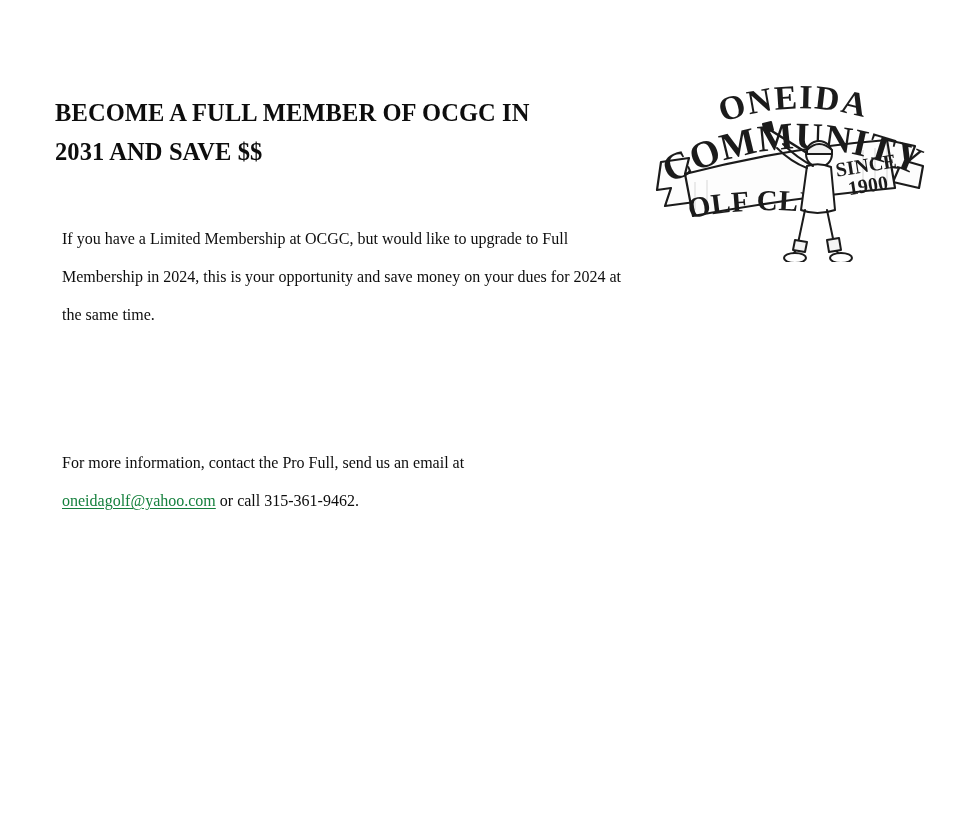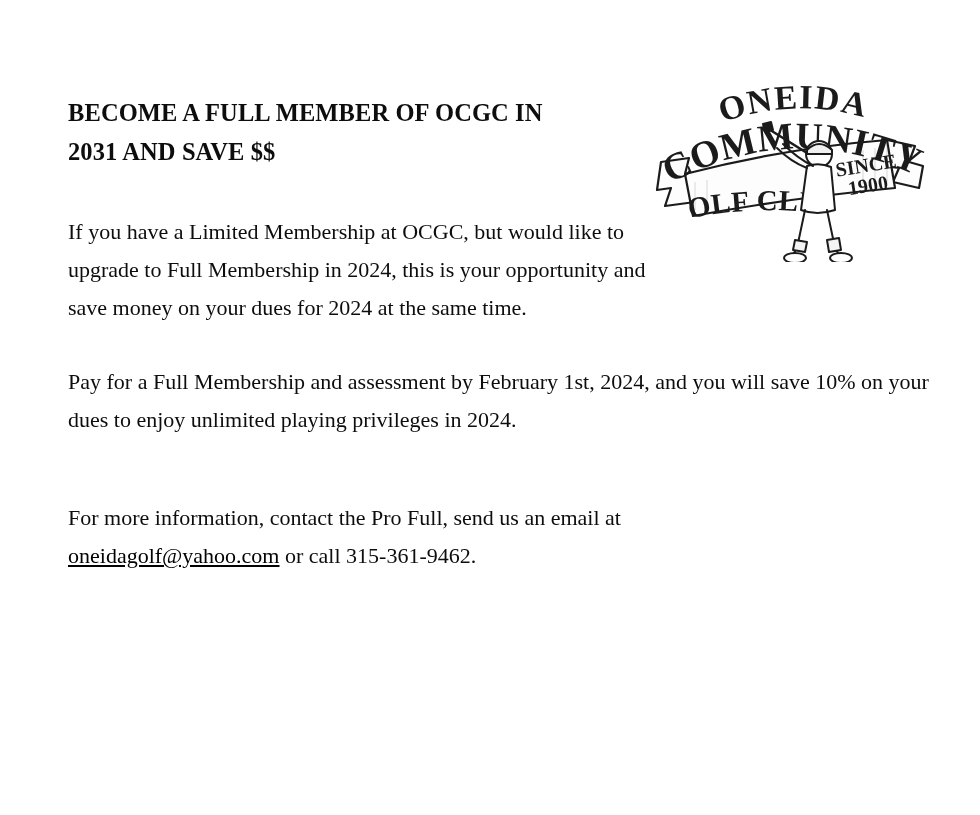--- a/index.html
+++ b/index.html
@@ -33,57 +33,57 @@
   }
   .logo-block svg {
     display: block;
     width: 270px;
     height: 200px;
   }
 
   
   .content {
     position: absolute;
-    left: 68px;
+    left: 55px;
     top: 93px;
     width: 870px;
   }
 
   .headline {
     font-size: 24.5px;
     font-weight: bold;
     line-height: 39px;
     letter-spacing: 0.1px;
     width: 575px;
     margin: 0;
     padding: 0;
   }
 
   .para {
-    font-size: 22px;
+    font-size: 16px;
     line-height: 38px;
-    margin: 0;
+    margin: 7px;
     padding: 0;
     white-space: pre-wrap;
   }
 
   .para-narrow {
     width: 580px;
   }
 
   .para-wide {
     width: 870px;
   }
 
   .gap-lg { height: 42px; }
   .gap-md { height: 36px; }
   .gap-sm { height: 30px; }
 
   a.maillink {
-    color: #000000;
+    color: #15803d;
     text-decoration: underline;
     text-underline-offset: 2px;
   }
 </style>
 </head>
 <body>
 
 <div class="page">
 
   <div class="logo-block">
@@ -153,21 +153,20 @@
   <div class="content">
 
     <h1 class="headline"><span>BECOME A FULL MEMBER OF OCGC IN</span><br><span>2031 AND SAVE $$</span></h1>
 
     <div class="gap-lg"></div>
 
     <p class="para para-narrow">If you have a Limited Membership at OCGC, but would like to upgrade to Full Membership in 2024, this is your opportunity and save money on your dues for 2024 at the same time.</p>
 
     <div class="gap-md"></div>
 
-    <p class="para para-wide">Pay for a Full Membership and assessment by February 1st, 2024, and you will save 10% on your dues to enjoy unlimited playing privileges in 2024.</p>
 
     <div class="gap-sm"></div>
 
 
     <div class="gap-sm"></div>
 
     <p class="para para-wide"><span>For more information, contact the Pro Full, send us an email at
 </span><a class="maillink" href="#">oneidagolf@yahoo.com</a><span> or call 315-361-9462.</span></p>
 
   </div>

